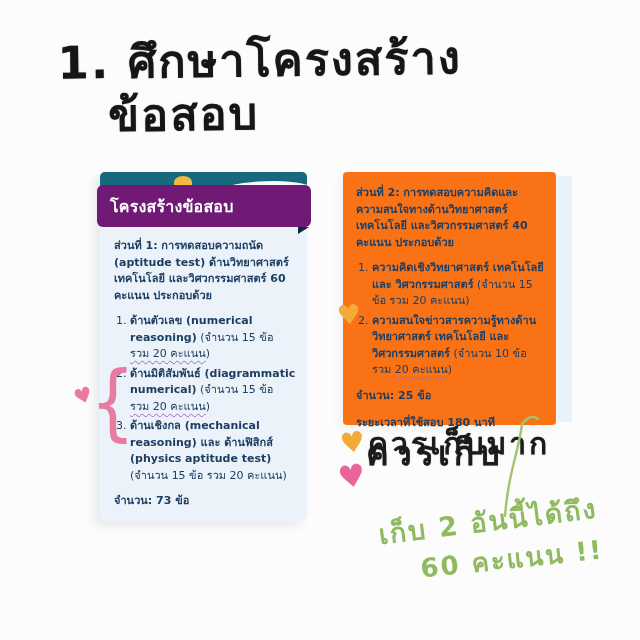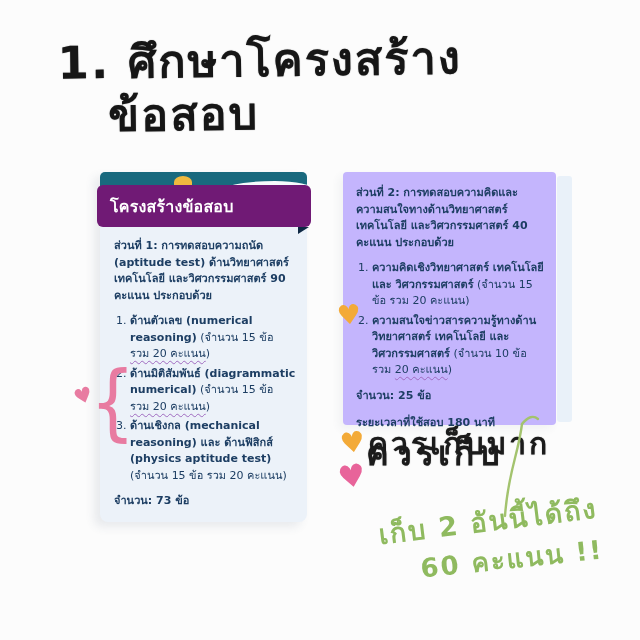--- a/index.html
+++ b/index.html
@@ -40,21 +40,21 @@
   .total{font-weight:700;margin-top:9px;}
 
   
   .pink-brace{position:absolute;left:86px;top:360px;font-size:84px;line-height:84px;
     color:#e87ba1;font-weight:400;transform:scaleX(.85);}
   .pink-heart-sm{position:absolute;left:74px;top:384px;font-size:21px;color:#e87ba1;
     transform:rotate(-18deg);}
 
   
   .right-card{position:absolute;left:343px;top:172px;width:213px;height:253px;
-    background:#c4b5fd;border-radius:4px;box-shadow:-4px 4px 8px rgba(60,80,110,.06);
+    background:#f97316;border-radius:4px;box-shadow:-4px 4px 8px rgba(60,80,110,.06);
     padding:13px 10px 0 13px;box-sizing:border-box;font-size:11px;line-height:1.5;color:#1d3e63;}
   .right-strip{position:absolute;left:557px;top:176px;width:15px;height:246px;
     background:#e9f1f9;border-radius:3px;}
   .duration{font-weight:700;margin-top:9px;}
   .orange-heart-sm{position:absolute;left:337px;top:299px;font-size:27px;color:#f3aa38;
     transform:rotate(-6deg);}
 
   
   .note-row1{position:absolute;left:368px;top:420px;font-size:30px;font-weight:800;
     color:#1b1b1b;letter-spacing:3px;text-shadow:0 0 1px rgba(20,20,20,.5);}
@@ -82,21 +82,21 @@
 
   <div class="left-card">
     <div class="teal-strip">
       <div class="teal-yellow"></div>
       <div class="teal-wave"></div>
     </div>
     <div class="header-band">
       <span>โครงสร้างข้อสอบ</span>
     </div>
     <div class="card-body">
-      <p class="sec-title">ส่วนที่ 1: การทดสอบความถนัด (aptitude test) ด้านวิทยาศาสตร์ เทคโนโลยี และวิศวกรรมศาสตร์ 90 คะแนน  ประกอบด้วย</p>
+      <p class="sec-title">ส่วนที่ 1: การทดสอบความถนัด (aptitude test) ด้านวิทยาศาสตร์ เทคโนโลยี และวิศวกรรมศาสตร์ 60 คะแนน  ประกอบด้วย</p>
       <ol class="exam-list">
         <li>
           <span class="lead">ด้านตัวเลข (numerical reasoning)</span><span class="detail"> (จำนวน 15 ข้อ </span><span class="detail sq">รวม 20 คะแนน</span><span class="detail">)</span>
         </li>
         <li>
           <span class="lead">ด้านมิติสัมพันธ์ (diagrammatic numerical)</span><span class="detail"> (จำนวน 15 ข้อ </span><span class="detail sq">รวม 20 คะแนน</span><span class="detail">)</span>
         </li>
         <li>
           <span class="lead">ด้านเชิงกล (mechanical reasoning) และ ด้านฟิสิกส์ (physics aptitude test)</span><span class="detail"> (จำนวน 15 ข้อ รวม 20 คะแนน)</span>
         </li>

